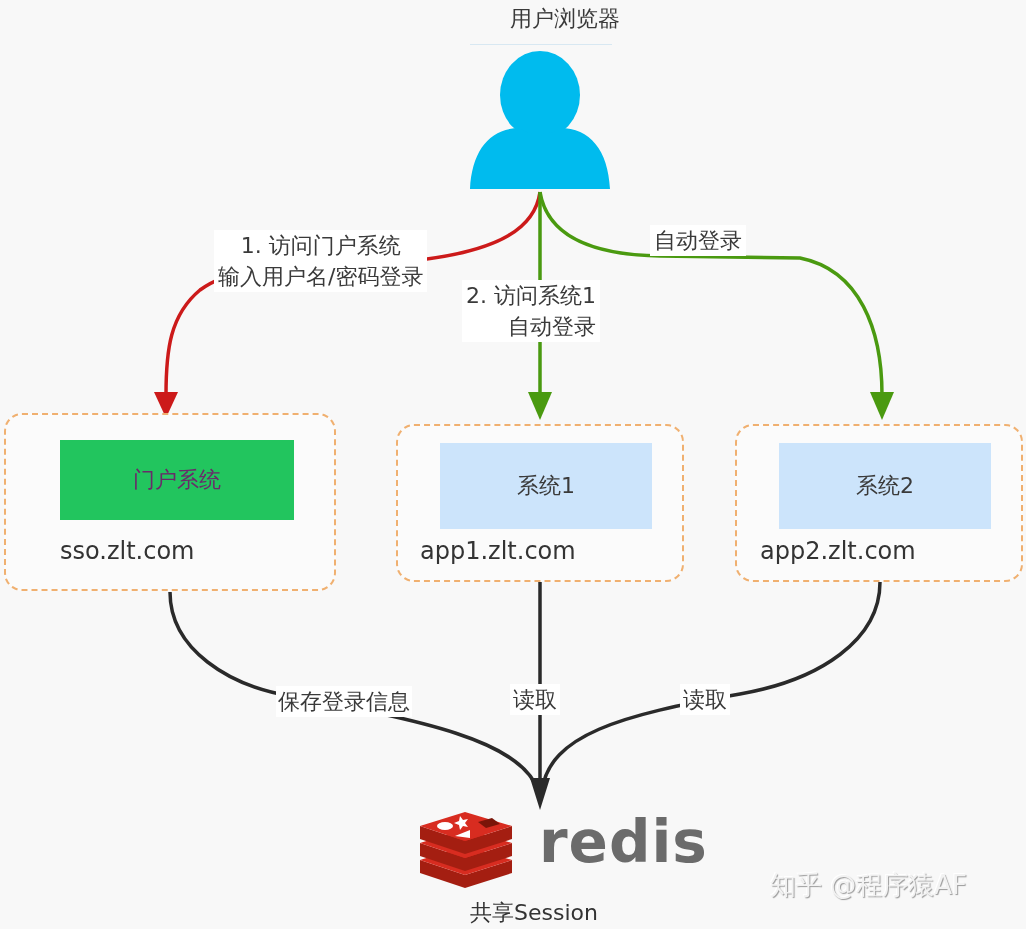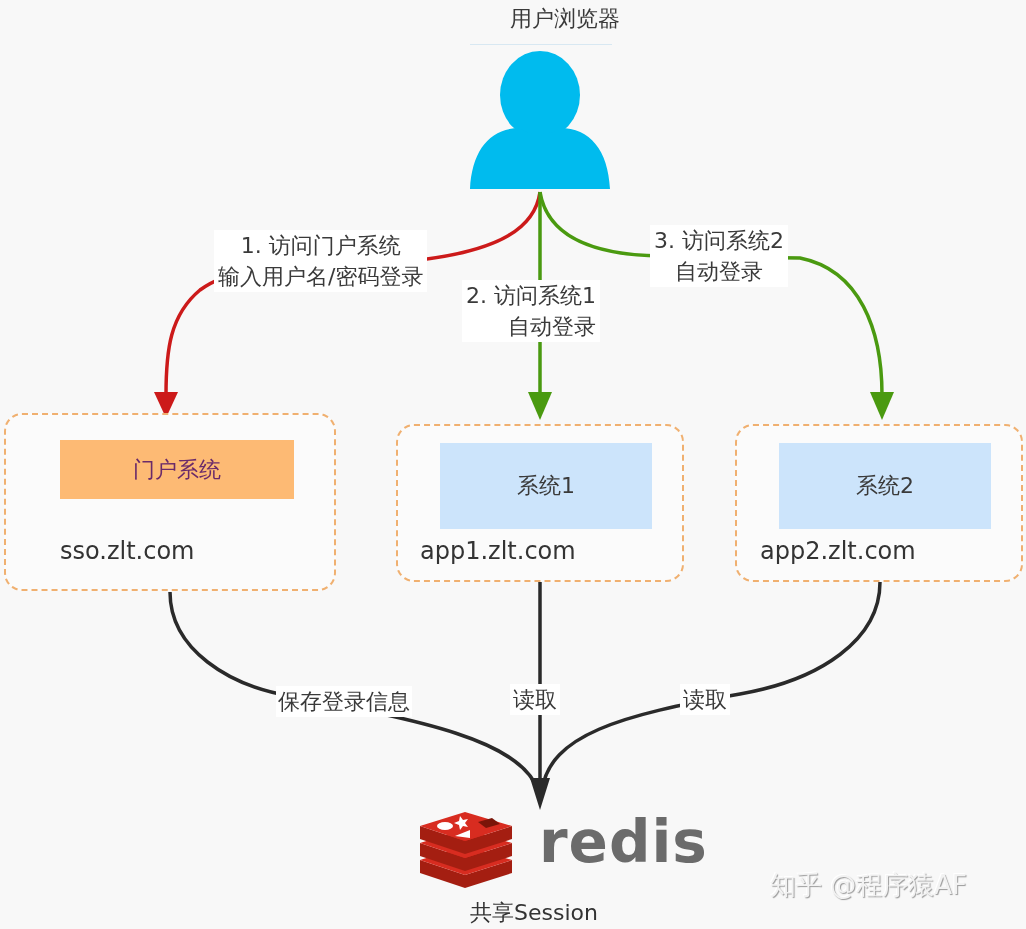--- a/index.html
+++ b/index.html
@@ -87,26 +87,25 @@
 
 <div class="lbl" style="left:214px; top:230px;">
   <div>1. 访问门户系统</div>
   <div>输入用户名/密码登录</div>
 </div>
 <div class="lbl" style="left:462px; top:280px;text-align:right;">
   <div>2. 访问系统1</div>
   <div>自动登录</div>
 </div>
 <div class="lbl" style="left:650px; top:225px;">
-  <div>3. 访问系统2</div>
   <div>自动登录</div>
 </div>
 
 <div class="container" style="left:4px; top:413px; width:328px; height:174px;"></div>
-<div class="sys" style="left:60px; top:440px; width:234px; height:59px; background:#fdba74; color:#6a2a6a;">
+<div class="sys" style="left:60px; top:440px; width:234px; height:80px; background:#22c55e; color:#6a2a6a;">
   <span>门户系统</span>
 </div>
 <div class="host" style="left:60px; top:537px; width:234px;">sso.zlt.com</div>
 
 <div class="container" style="left:396px; top:424px; width:284px; height:154px;"></div>
 <div class="sys" style="left:440px; top:443px; width:212px; height:86px; background:#cce4fb;">
   <span>系统1</span>
 </div>
 <div class="host" style="left:420px; top:537px; width:240px;">app1.zlt.com</div>
 

